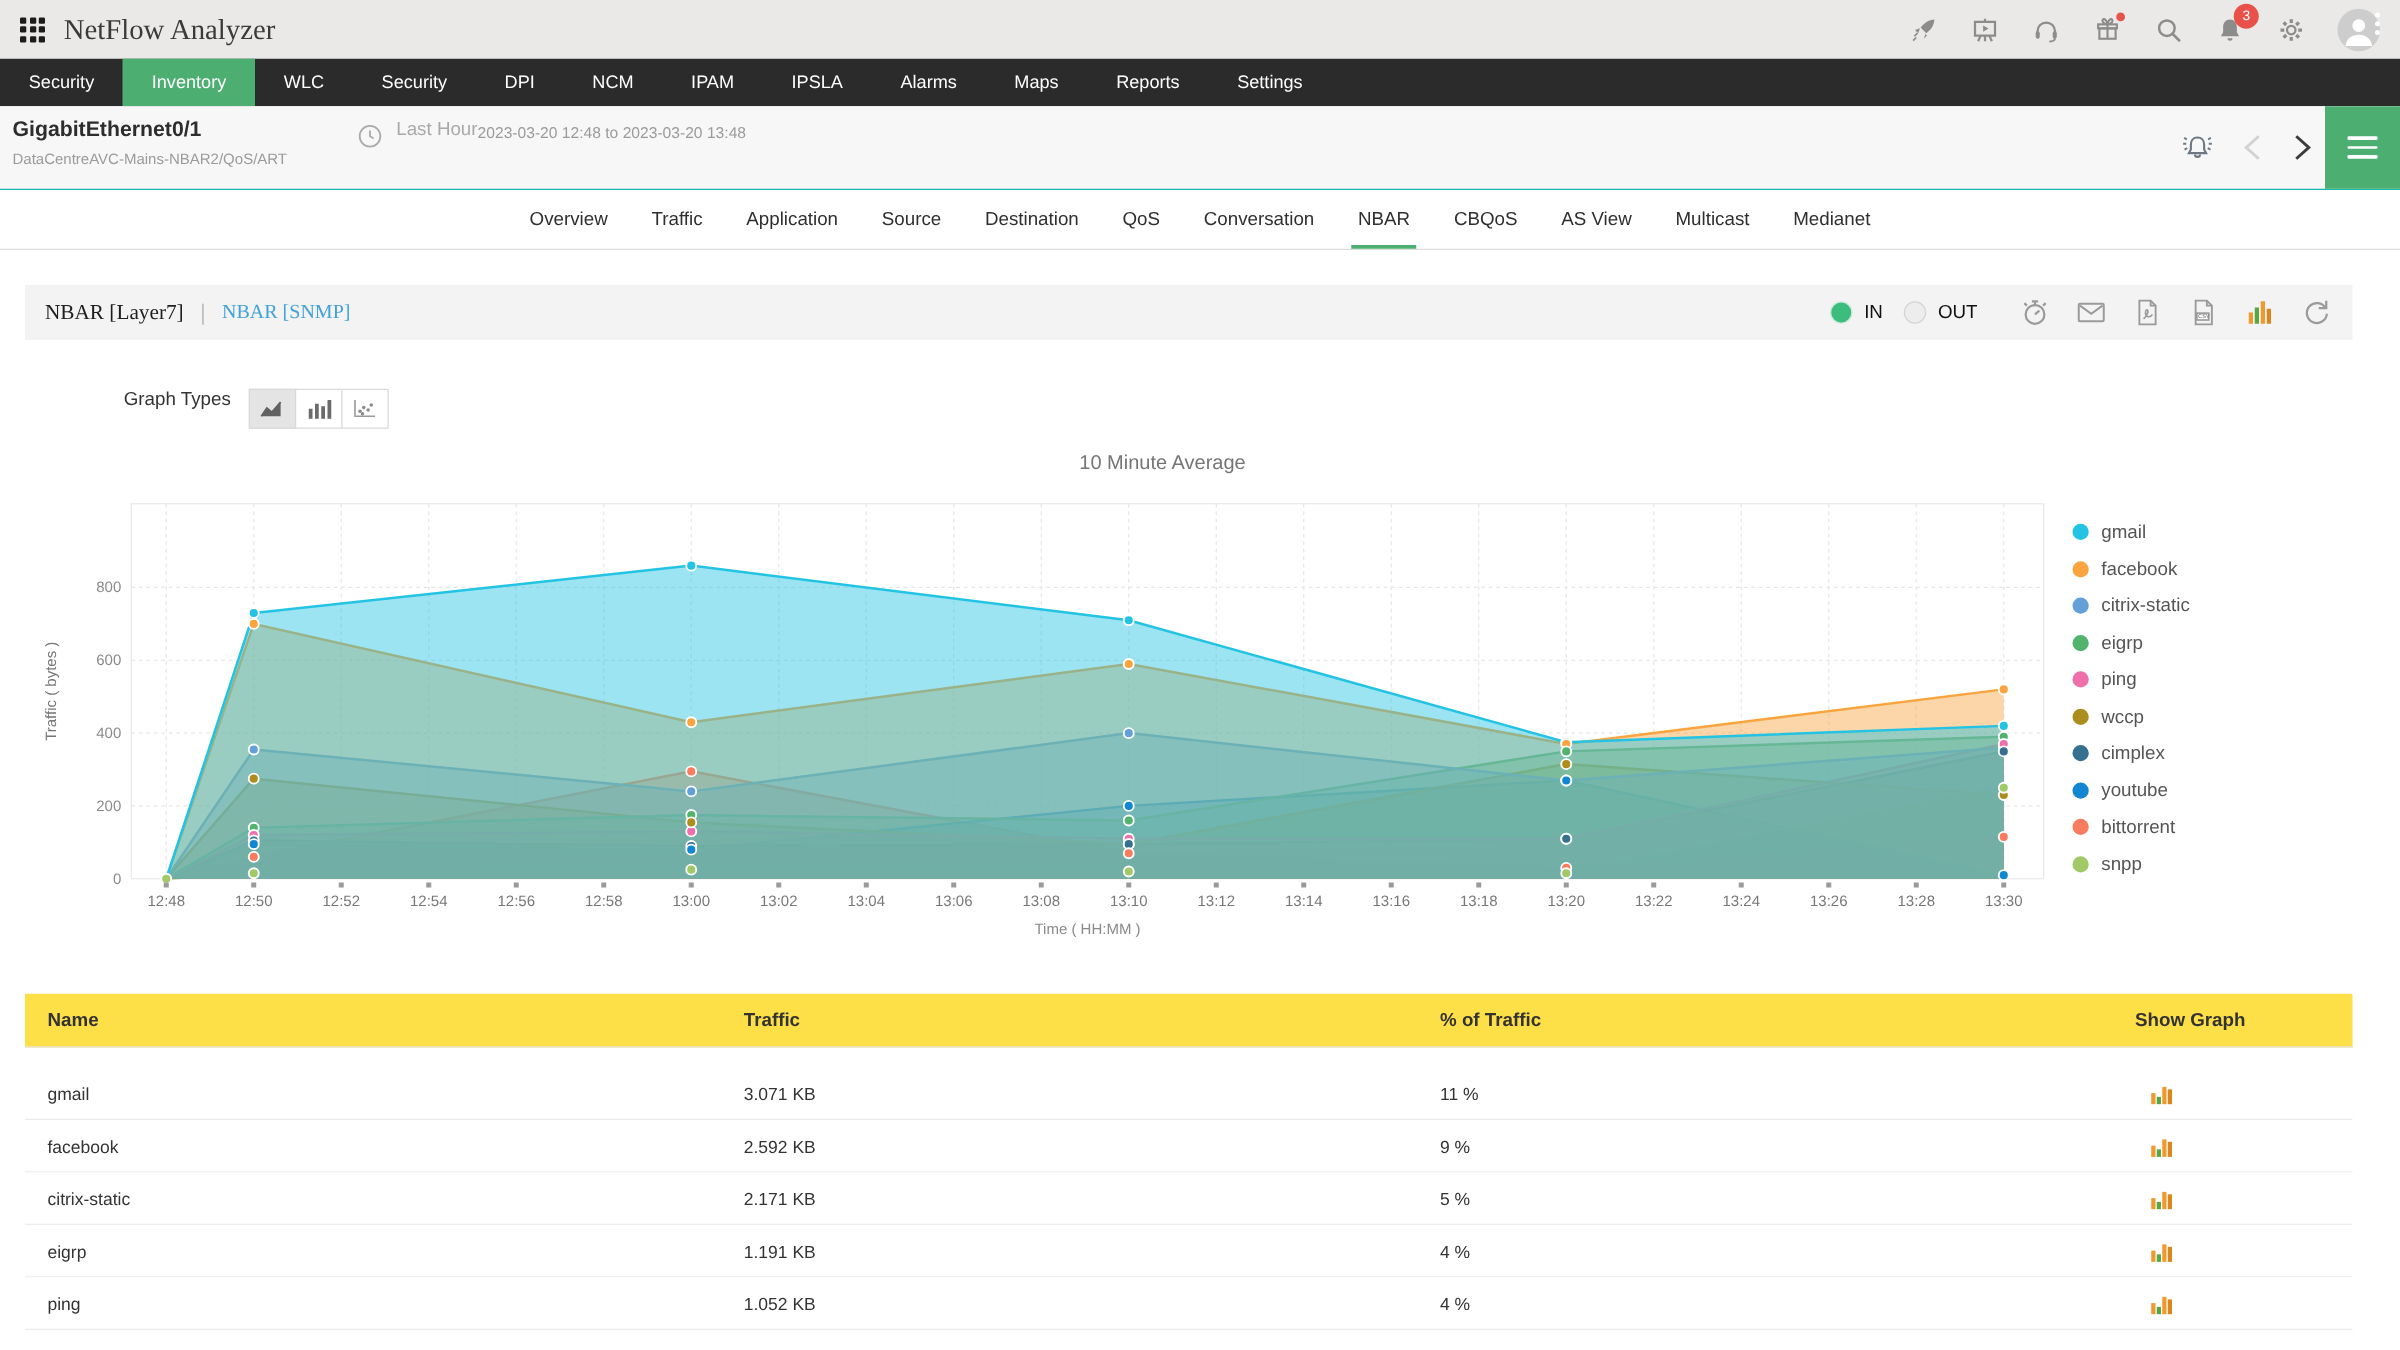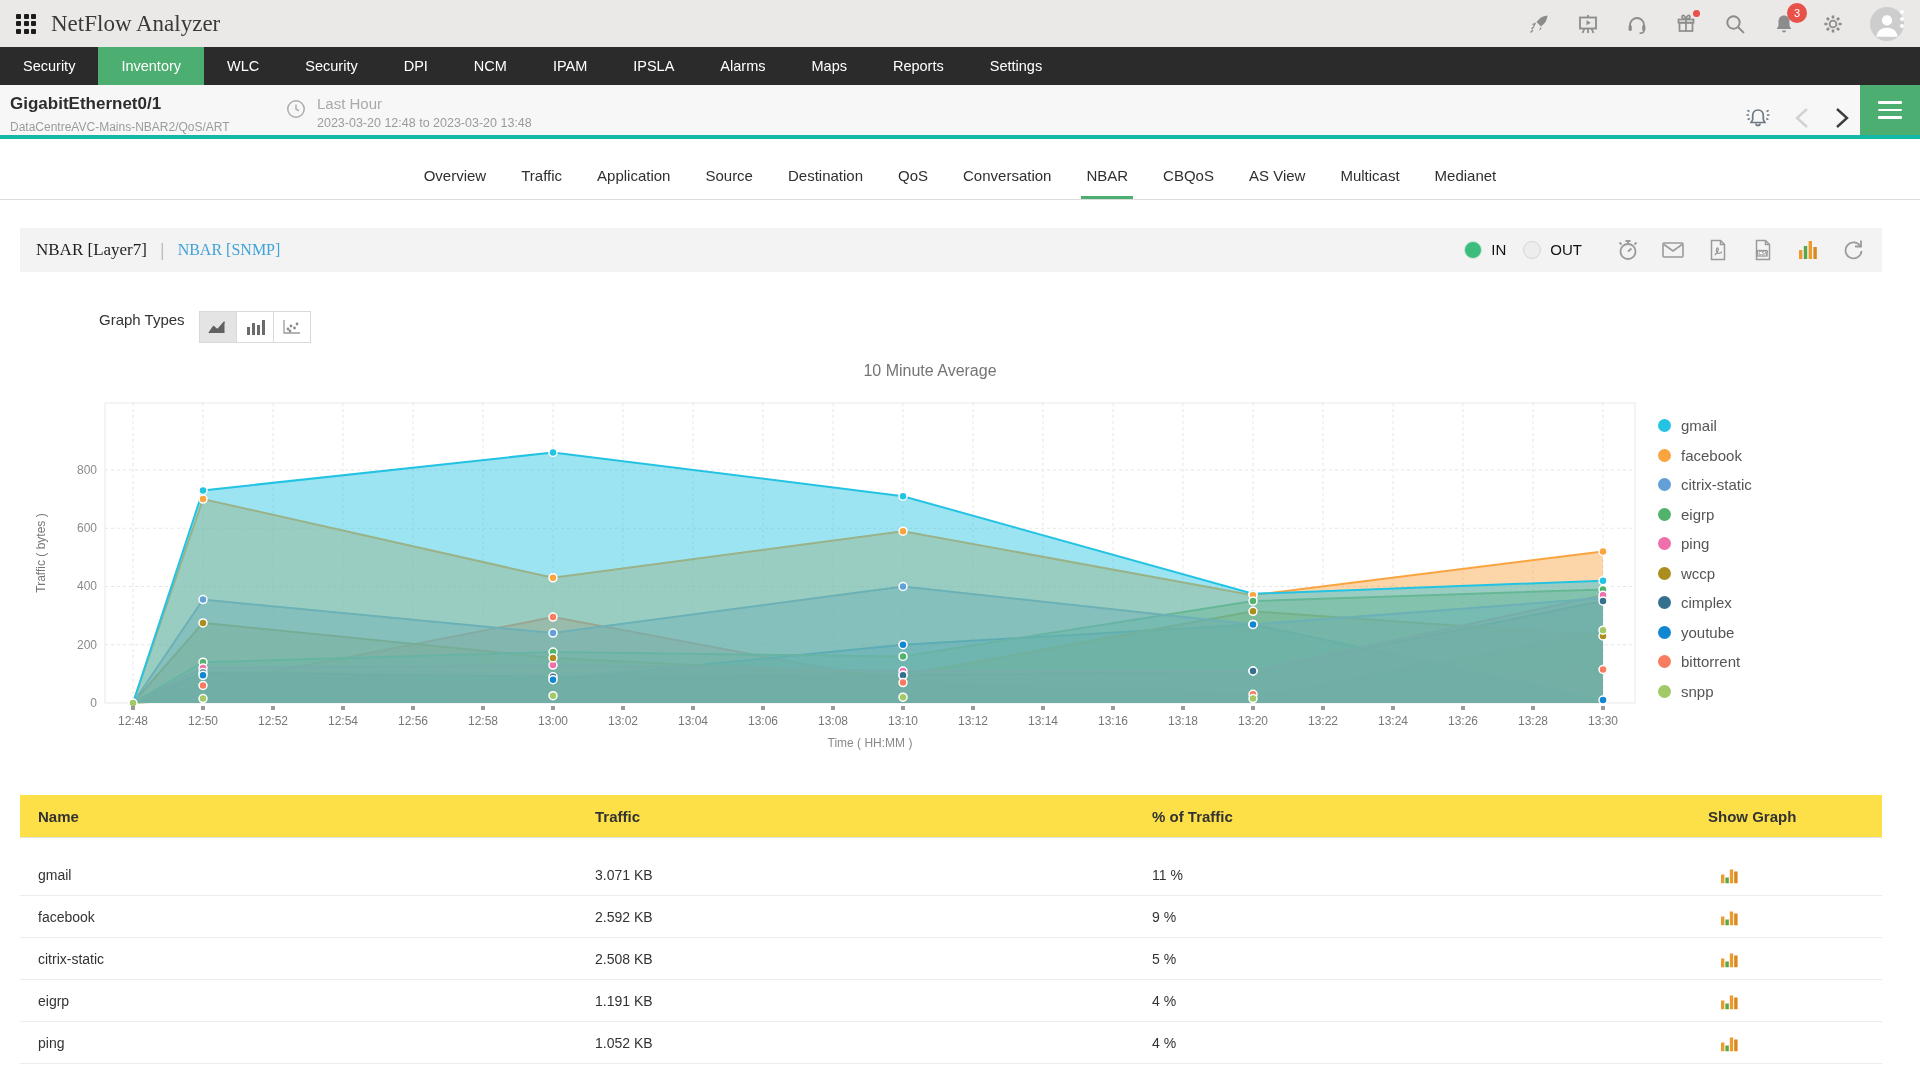--- a/index.html
+++ b/index.html
@@ -23,26 +23,26 @@
 
   
   .navbar{position:absolute;top:47px;left:0;right:0;height:38px;background:#2b2b2b;display:flex;}
   .nav-item{color:#fff;font-size:14.5px;padding:0 23px;display:flex;align-items:center;cursor:pointer;white-space:nowrap;}
   .nav-item.active{background:#4cae70;}
   .nav-kebab{position:absolute;right:16px;top:0;height:38px;display:flex;flex-direction:column;
              justify-content:center;gap:3px;cursor:pointer;}
   .nav-kebab i{width:4px;height:4px;border-radius:50%;background:#fff;}
 
   
-  .pageheader{position:absolute;top:85px;left:0;right:0;height:54px;background:#f7f7f7;
-              border-bottom:4px solid #14b8a6;box-sizing:border-box;}
+  .pageheader{position:absolute;top:85px;left:0;right:0;height:67px;background:#f7f7f7;
+              border-bottom:1px solid #14b8a6;box-sizing:border-box;}
   .if-name{position:absolute;left:10px;top:9px;font-size:17px;font-weight:bold;color:#2d2d2d;}
   .if-path{position:absolute;left:10px;top:35px;font-size:12px;color:#9b9b9b;}
   .timebox{position:absolute;left:285px;top:10px;display:flex;gap:10px;align-items:flex-start;}
-  .time-lines{display:flex;flex-direction:column;}
+  .time-lines{display:flex;}
   .time-label{font-size:15px;color:#a9a9a9;}
   .time-range{font-size:12.5px;color:#9b9b9b;margin-top:4px;}
   .hdr-ic{position:absolute;top:17px;width:32px;height:32px;cursor:pointer;}
   .hdr-menu{position:absolute;right:0;top:0;width:60px;height:100%;background:#4cae70;display:flex;
             flex-direction:column;align-items:center;justify-content:center;gap:5px;cursor:pointer;}
   .hdr-menu i{width:24px;height:2.5px;background:#fff;border-radius:1px;}
 
   
   .tabsrow{position:absolute;top:152px;left:0;right:0;height:48px;background:#fff;border-bottom:1px solid #dcdcdc;
            display:flex;justify-content:center;gap:35px;box-sizing:border-box;}
@@ -561,21 +561,21 @@
           <svg viewBox="0 0 19 17" width="19" height="17">
             <rect x="1" y="8" width="3.4" height="9" fill="#ef9a2e"></rect>
             <rect x="5.4" y="11" width="3.4" height="6" fill="#58a644"></rect>
             <rect x="9.8" y="3" width="3.4" height="14" fill="#ef9a2e"></rect>
             <rect x="14.2" y="5" width="3.4" height="12" fill="#d8881c"></rect>
           </svg>
         </span>
       </div>
       <div class="trow">
         <span class="cell c0">citrix-static</span>
-        <span class="cell c1">2.508 KB</span>
+        <span class="cell c1">2.171 KB</span>
         <span class="cell c2">5 %</span>
         <span class="cell c3i">
           <svg viewBox="0 0 19 17" width="19" height="17">
             <rect x="1" y="8" width="3.4" height="9" fill="#ef9a2e"></rect>
             <rect x="5.4" y="11" width="3.4" height="6" fill="#58a644"></rect>
             <rect x="9.8" y="3" width="3.4" height="14" fill="#ef9a2e"></rect>
             <rect x="14.2" y="5" width="3.4" height="12" fill="#d8881c"></rect>
           </svg>
         </span>
       </div>

